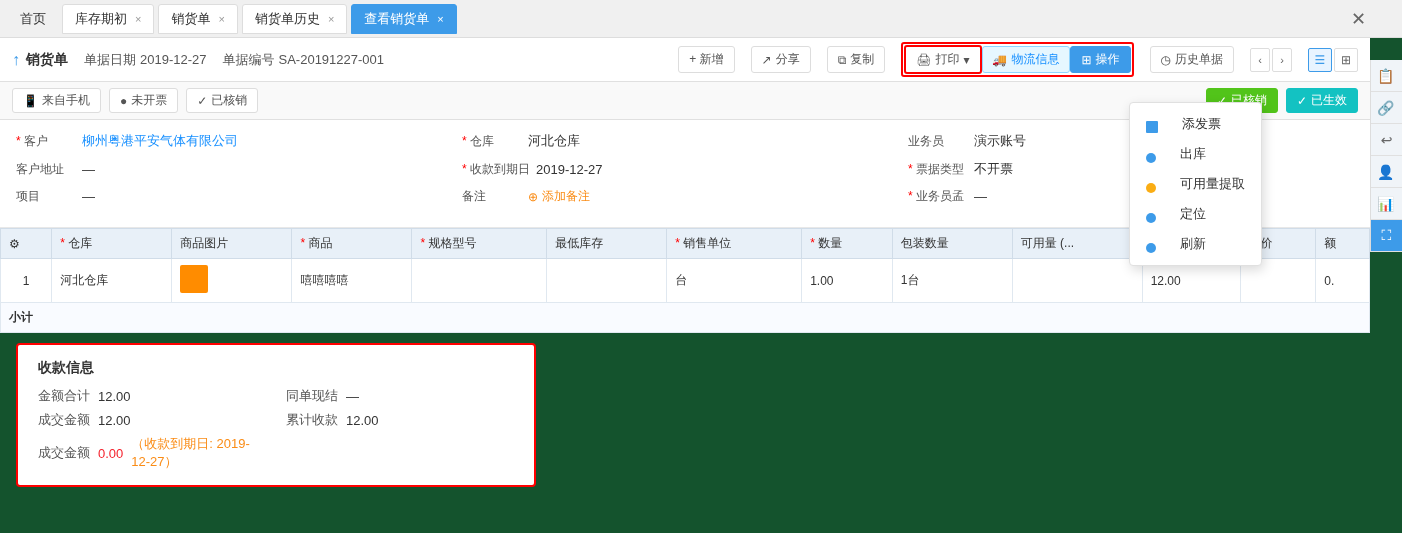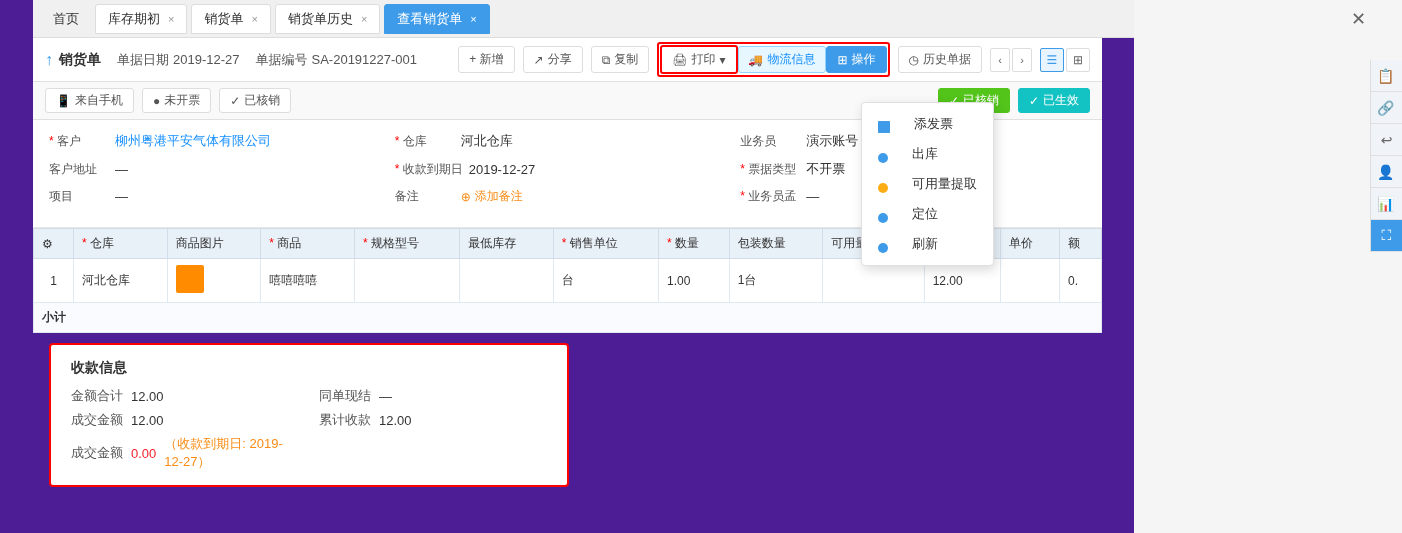--- a/index.html
+++ b/index.html
@@ -23,21 +23,21 @@
     
     .doc-header {
       display: flex; align-items: center; background: #fff; border-bottom: 1px solid #e0e0e0;
       padding: 0 12px; height: 44px; gap: 16px;
     }
     .doc-title { display: flex; align-items: center; gap: 6px; font-size: 14px; font-weight: bold; color: #333; }
     .doc-title-icon { color: #3d9be9; font-size: 16px; }
     .doc-meta { display: flex; align-items: center; gap: 16px; font-size: 13px; color: #555; }
     .doc-meta span { display: flex; align-items: center; gap: 4px; }
     .doc-actions {
-      margin-left: auto; display: flex; align-items: center; gap: 8px;
+      margin-left: auto; display: flex; align-items: center; gap: 16px;
     }
     .action-btn {
       display: flex; align-items: center; gap: 4px; padding: 4px 10px;
       border: 1px solid #ddd; border-radius: 3px; background: #fff;
       cursor: pointer; font-size: 12px; color: #555; white-space: nowrap;
     }
     .action-btn.highlight { background: #e6f7ff; border-color: #91d5ff; color: #1890ff; }
     .action-btn.print-btn { border: 2px solid red; }
     .action-btn.ops-btn { background: #3d9be9; color: #fff; border-color: #3d9be9; }
 
@@ -143,21 +143,21 @@
     .menu-icon-circle2 { width: 10px; height: 10px; background: #faad14; border-radius: 50%; display: inline-block; }
     .menu-icon-circle3 { width: 10px; height: 10px; background: #3d9be9; border-radius: 50%; display: inline-block; }
 
     
     .highlight-box {
       border: 2px solid red; border-radius: 3px; padding: 1px;
       display: flex; align-items: center;
     }
 
     .page-wrapper {
-      position: relative; width: 1134px; min-height: 533px; overflow: hidden; background: #4c1d95; padding-left: 33px;
+      position: relative; width: 1402px; min-height: 533px; overflow: hidden; background: #14532d;
     }
 
     .main-content {
       margin-right: 32px;
     }
 
     .nav-arrows {
       display: flex; gap: 2px; align-items: center;
     }
     .nav-arrow {

